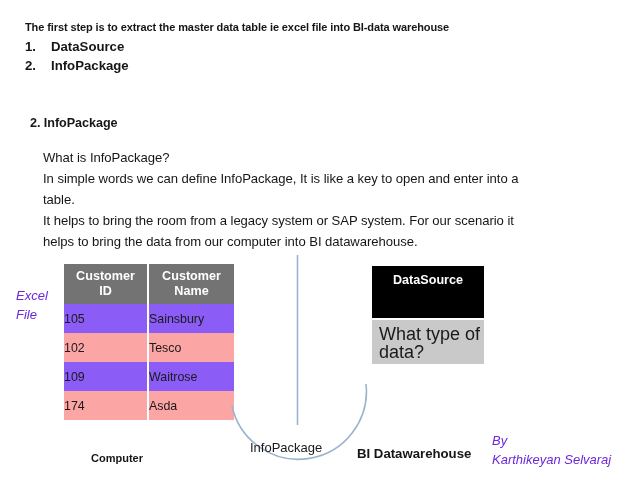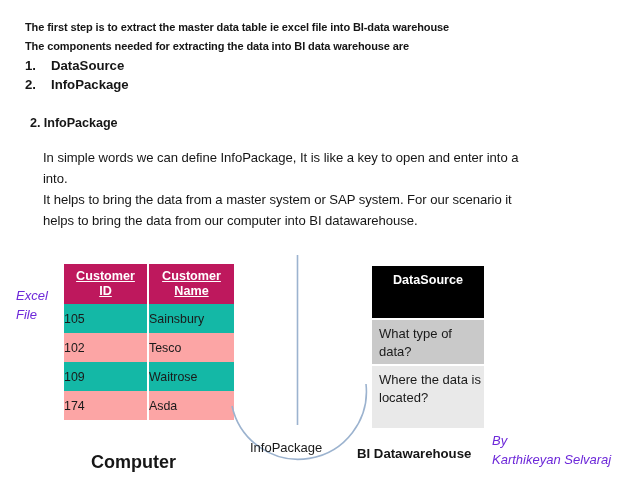--- a/index.html
+++ b/index.html
@@ -85,67 +85,66 @@
     top: 264px;
     width: 170px;
     border-collapse: separate;
     border-spacing: 0;
   }
   #excel-table td, #excel-table th {
     padding: 0;
     margin: 0;
   }
   .tbl-head-cell {
-    background: #be185d;
+    background: #737373;
     color: #ffffff;
     font-size: 12.6px;
     font-weight: bold;
     text-align: center;
     height: 40px;
     vertical-align: middle;
     line-height: 15px;
     width: 85px;
     box-sizing: border-box;
     border-right: 2px solid #ffffff;
-    text-decoration: underline;
   }
   .tbl-head-cell.last { border-right: none; }
   .tbl-cell {
     font-size: 12.4px;
     height: 29px;
     vertical-align: middle;
     padding-left: 7px;
     box-sizing: border-box;
     width: 85px;
     border-right: 2px solid #ffffff;
     color: #1a1a1a;
   }
   .tbl-cell.last { border-right: none; }
-  tr.row-dark .tbl-cell { background: #14b8a6; }
+  tr.row-dark .tbl-cell { background: #8b5cf6; }
   tr.row-light .tbl-cell { background: #fca5a5; }
 
   
   #datasource-stack {
     position: absolute;
     left: 372px;
     top: 266px;
     width: 112px;
   }
   #ds-header {
     background: #000000;
     color: #ffffff;
     height: 52px;
     font-size: 12.6px;
     font-weight: bold;
     text-align: center;
     padding-top: 7px;
     box-sizing: border-box;
   }
   .ds-box {
-    font-size: 13px;
+    font-size: 18px;
     line-height: 18px;
     padding: 5px 0 5px 7px;
     box-sizing: border-box;
     color: #1a1a1a;
   }
   #ds-box-1 {
     background: #c9c9c9;
     height: 44px;
     margin-top: 2px;
   }
@@ -170,21 +169,21 @@
     position: absolute;
     left: 250px;
     top: 440px;
     font-size: 13px;
     color: #1a1a1a;
   }
   #computer-caption {
     position: absolute;
     left: 91px;
     top: 452px;
-    font-size: 18px;
+    font-size: 11px;
     font-weight: bold;
   }
   #bi-caption {
     position: absolute;
     left: 357px;
     top: 446px;
     font-size: 13.2px;
     font-weight: bold;
   }
   #credit {
@@ -195,37 +194,37 @@
     font-size: 13px;
     line-height: 19px;
     color: #6d28d9;
   }
 </style>
 </head>
 <body>
 
 <div id="intro">
   <div class="intro-line">The first step is to extract the master data table ie excel file into BI-data warehouse</div>
-  <div class="intro-line">The components needed for extracting the data into BI data warehouse are</div>
   <div class="intro-item">
     <span class="num">1.</span>
     <span>DataSource</span>
   </div>
   <div class="intro-item">
     <span class="num">2.</span>
     <span>InfoPackage</span>
   </div>
 </div>
 
 <div id="section-heading">2. InfoPackage</div>
 
 <div id="body-copy">
+  <div class="body-line">What is InfoPackage?</div>
   <div class="body-line">In simple words we can define InfoPackage, It is like a key to open and enter into a</div>
-  <div class="body-line">into.</div>
-  <div class="body-line">It helps to bring the data from a master system or SAP system. For our scenario it</div>
+  <div class="body-line">table.</div>
+  <div class="body-line">It helps to bring the room from a legacy system or SAP system. For our scenario it</div>
   <div class="body-line">helps to bring the data from our computer into BI datawarehouse.</div>
 </div>
 
 <div id="excel-label">
   <div>Excel</div>
   <div>File</div>
 </div>
 
 <table id="excel-table">
   <thead>
@@ -256,21 +255,20 @@
     <tr class="row-light">
       <td class="tbl-cell">174</td>
       <td class="tbl-cell last">Asda</td>
     </tr>
   </tbody>
 </table>
 
 <div id="datasource-stack">
   <div id="ds-header">DataSource</div>
   <div class="ds-box" id="ds-box-1">What type of data?</div>
-  <div class="ds-box" id="ds-box-2">Where the data is located?</div>
 </div>
 
 <svg id="connector" viewBox="0 0 638 478" xmlns="http://www.w3.org/2000/svg">
   <line x1="297.5" y1="255" x2="297.5" y2="425" stroke="#9cb3cf" stroke-width="1.6"></line>
   <path d="M 232 406 A 68 68 0 0 0 366 384" fill="none" stroke="#9cb3cf" stroke-width="1.6"></path>
 </svg>
 
 <div id="infopackage-caption">InfoPackage</div>
 <div id="computer-caption">Computer</div>
 <div id="bi-caption">BI Datawarehouse</div>

